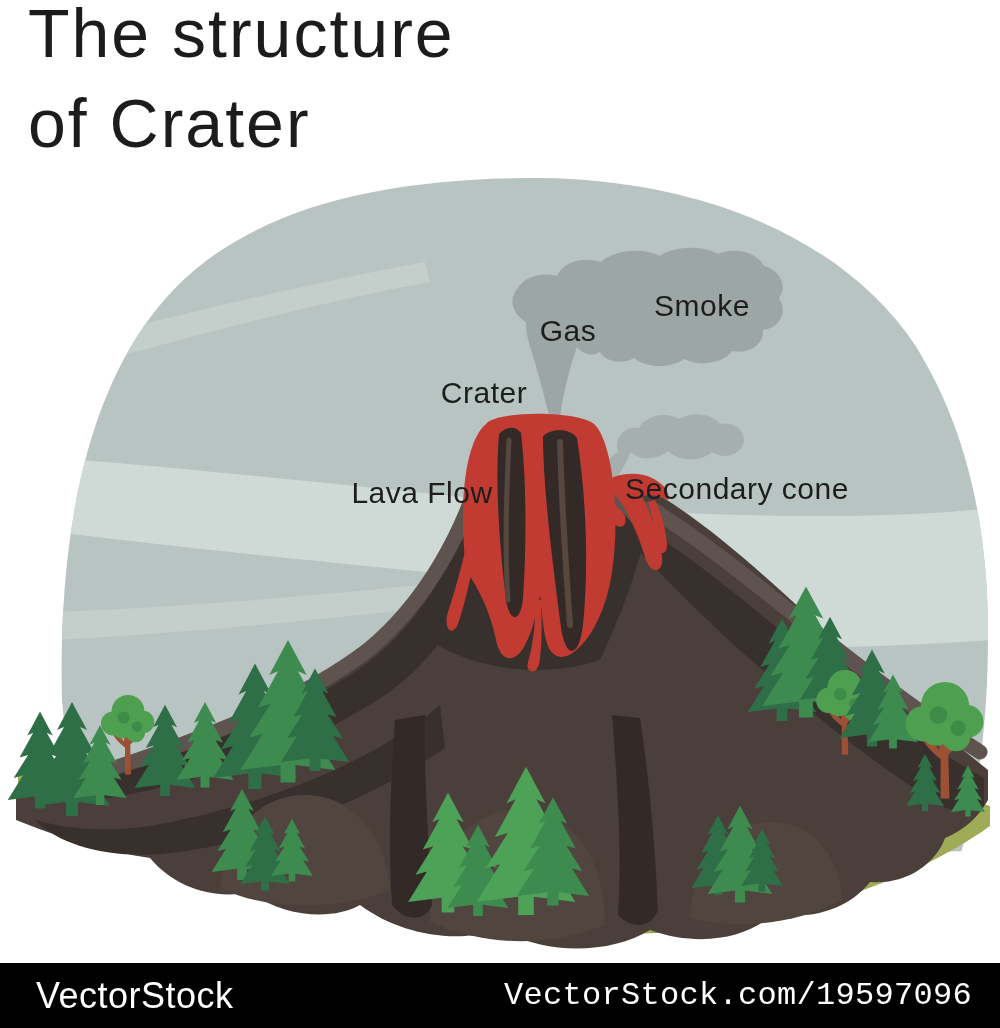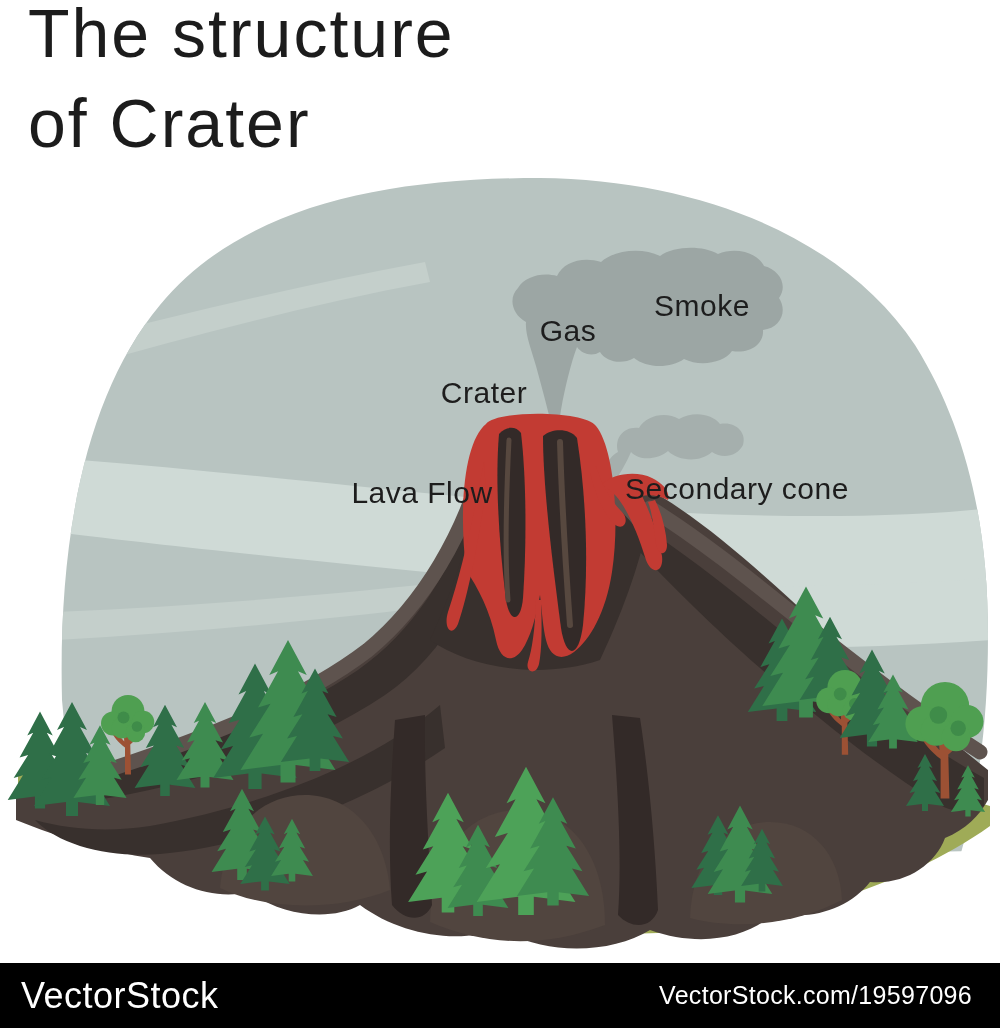--- a/index.html
+++ b/index.html
@@ -3,23 +3,23 @@
 <meta charset="utf-8">
 <style>
   html,body{margin:0;padding:0;background:#fff;}
   .page{position:relative;width:1000px;height:1028px;overflow:hidden;background:#fff;
         font-family:"Liberation Sans",sans-serif;}
   .scene{position:absolute;top:0;left:0;}
   .title{position:absolute;top:-12px;left:28px;font-size:68px;line-height:90px;
          letter-spacing:2px;color:#1c1c1c;font-weight:500;white-space:pre;}
   .footer{position:absolute;left:0;bottom:0;width:1000px;height:65px;background:var(--footer_bg);
           display:flex;align-items:center;justify-content:space-between;
-          padding:0 28px 0 21px;box-sizing:border-box;}
+          padding:0 28px 0 36px;box-sizing:border-box;}
   .brand{color:var(--footer_text);font-size:36px;font-weight:500;letter-spacing:.5px;}
-  .credit{color:var(--footer_text);font-size:25px;font-weight:400;letter-spacing:.3px;}
+  .credit{color:var(--footer_text);font-size:32px;font-weight:400;letter-spacing:.3px;font-family:Liberation Mono, monospace;}
   
   .c-dome{fill:var(--dome)} .c-band{fill:var(--band_light)} .c-bandm{fill:var(--band_mid)}
   .c-smoke{fill:var(--smoke)} .c-wisp{fill:var(--wisp)} .c-white{fill:#ffffff}
   .c-ground{fill:var(--ground)}
   .c-vbase{fill:var(--vol_base)} .c-vdark{fill:var(--vol_dark)} .c-vdarker{fill:var(--vol_darker)}
   .c-vmid{fill:var(--vol_mid)} .c-lava{fill:var(--lava)}
   .c-ridge{stroke:var(--vol_light);fill:none;stroke-width:15;stroke-linecap:round}
   .c-streak{stroke:var(--vol_streak);fill:none;stroke-linecap:round}
   .fir-dark{fill:var(--fir_dark)} .fir-mid{fill:var(--fir_mid)} .fir-bright{fill:var(--fir_bright)}
   .t-trunk{fill:var(--trunk)} .t-leaf{fill:var(--leaf)} .t-leafd{fill:var(--leaf_dark)}

